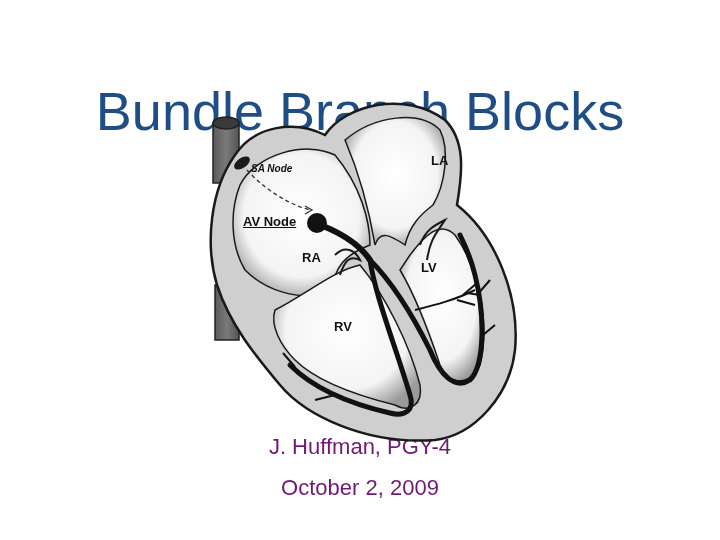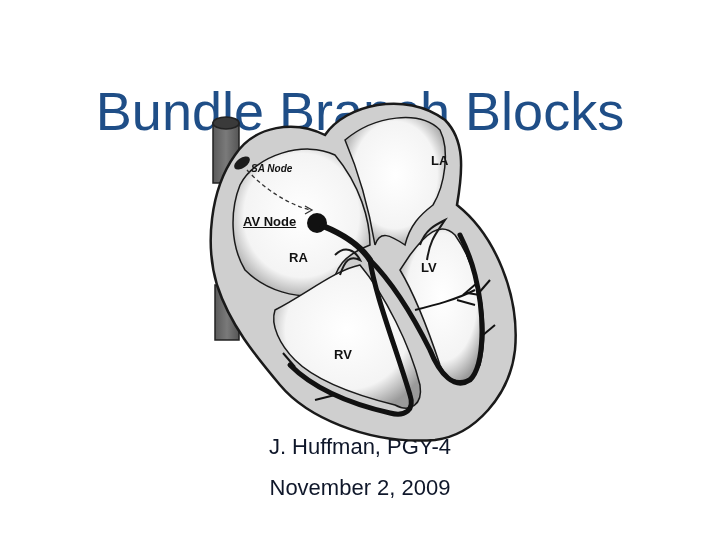--- a/index.html
+++ b/index.html
@@ -11,21 +11,21 @@
     .title {
       position: absolute; left: 0; top: 40px; width: 720px; text-align: center;
       font-size: 54px; line-height: 70px; color: #1f4e87; font-weight: normal;
       font-family: "Liberation Sans", sans-serif; z-index: 1;
     }
     .diagram { position: absolute; left: 195px; top: 95px; width: 340px; height: 350px; z-index: 2; }
     .diagram svg { width: 340px; height: 350px; display: block; }
     .lbl { position: absolute; font-family: "Liberation Sans", sans-serif; font-weight: bold; color: #111; font-size: 13px; }
     .lbl.italic { font-style: italic; font-size: 10px; }
     .subtitle {
-      position: absolute; left: 0; width: 720px; text-align: center; color: #0f172a;
+      position: absolute; left: 0; width: 720px; text-align: center; color: #701a75;
       font-size: 22px; font-family: "Liberation Sans", sans-serif; z-index: 1;
     }
   </style>
 </head>
 <body>
 
 <div class="slide">
   <h1 class="title">Bundle Branch Blocks</h1>
 
   <div class="diagram">
@@ -95,20 +95,20 @@
         <path d="M282 200 L295 185"></path>
         <path d="M288 240 L300 230"></path>
         <path d="M100 272 L88 258"></path>
         <path d="M140 300 L120 305"></path>
       </g>
     </svg>
 
     <span class="lbl italic" style="left:56px; top:68px;">SA Node</span>
     <span class="lbl" style="left:48px; top:119px;text-decoration:underline;">AV Node</span>
     <span class="lbl" style="left:188px; top:58px;padding-left:48px;">LA</span>
-    <span class="lbl" style="left:94px; top:155px;">RA</span>
+    <span class="lbl" style="left:107px; top:155px;">RA</span>
     <span class="lbl" style="left:226px; top:165px;">LV</span>
-    <span class="lbl" style="left:139px; top:252px;">RV</span>
+    <span class="lbl" style="left:139px; top:224px;">RV</span>
   </div>
 
   <div class="subtitle" style="top:434px;">J. Huffman, PGY-4</div>
-  <div class="subtitle" style="top:475px;">November 2, 2009</div>
+  <div class="subtitle" style="top:475px;">October 2, 2009</div>
 </div>
 
 </body></html>

